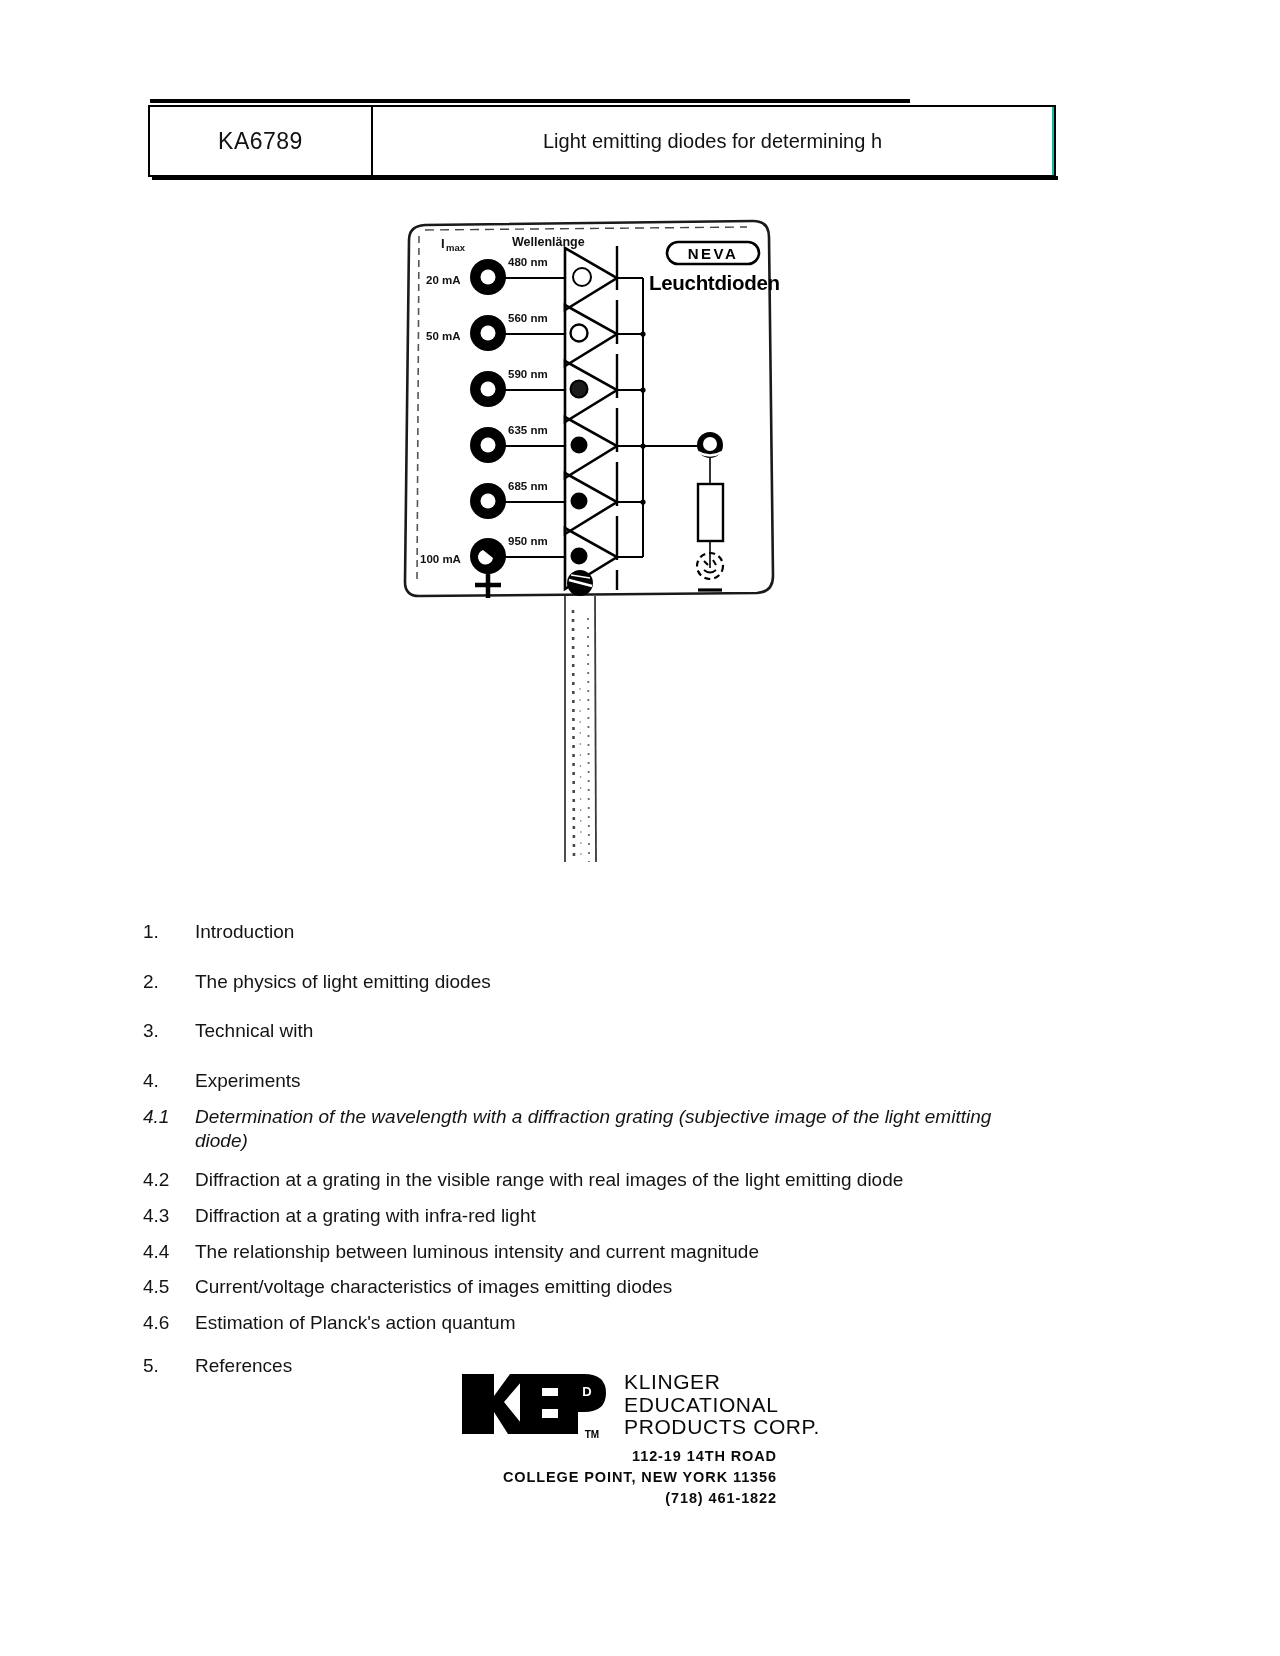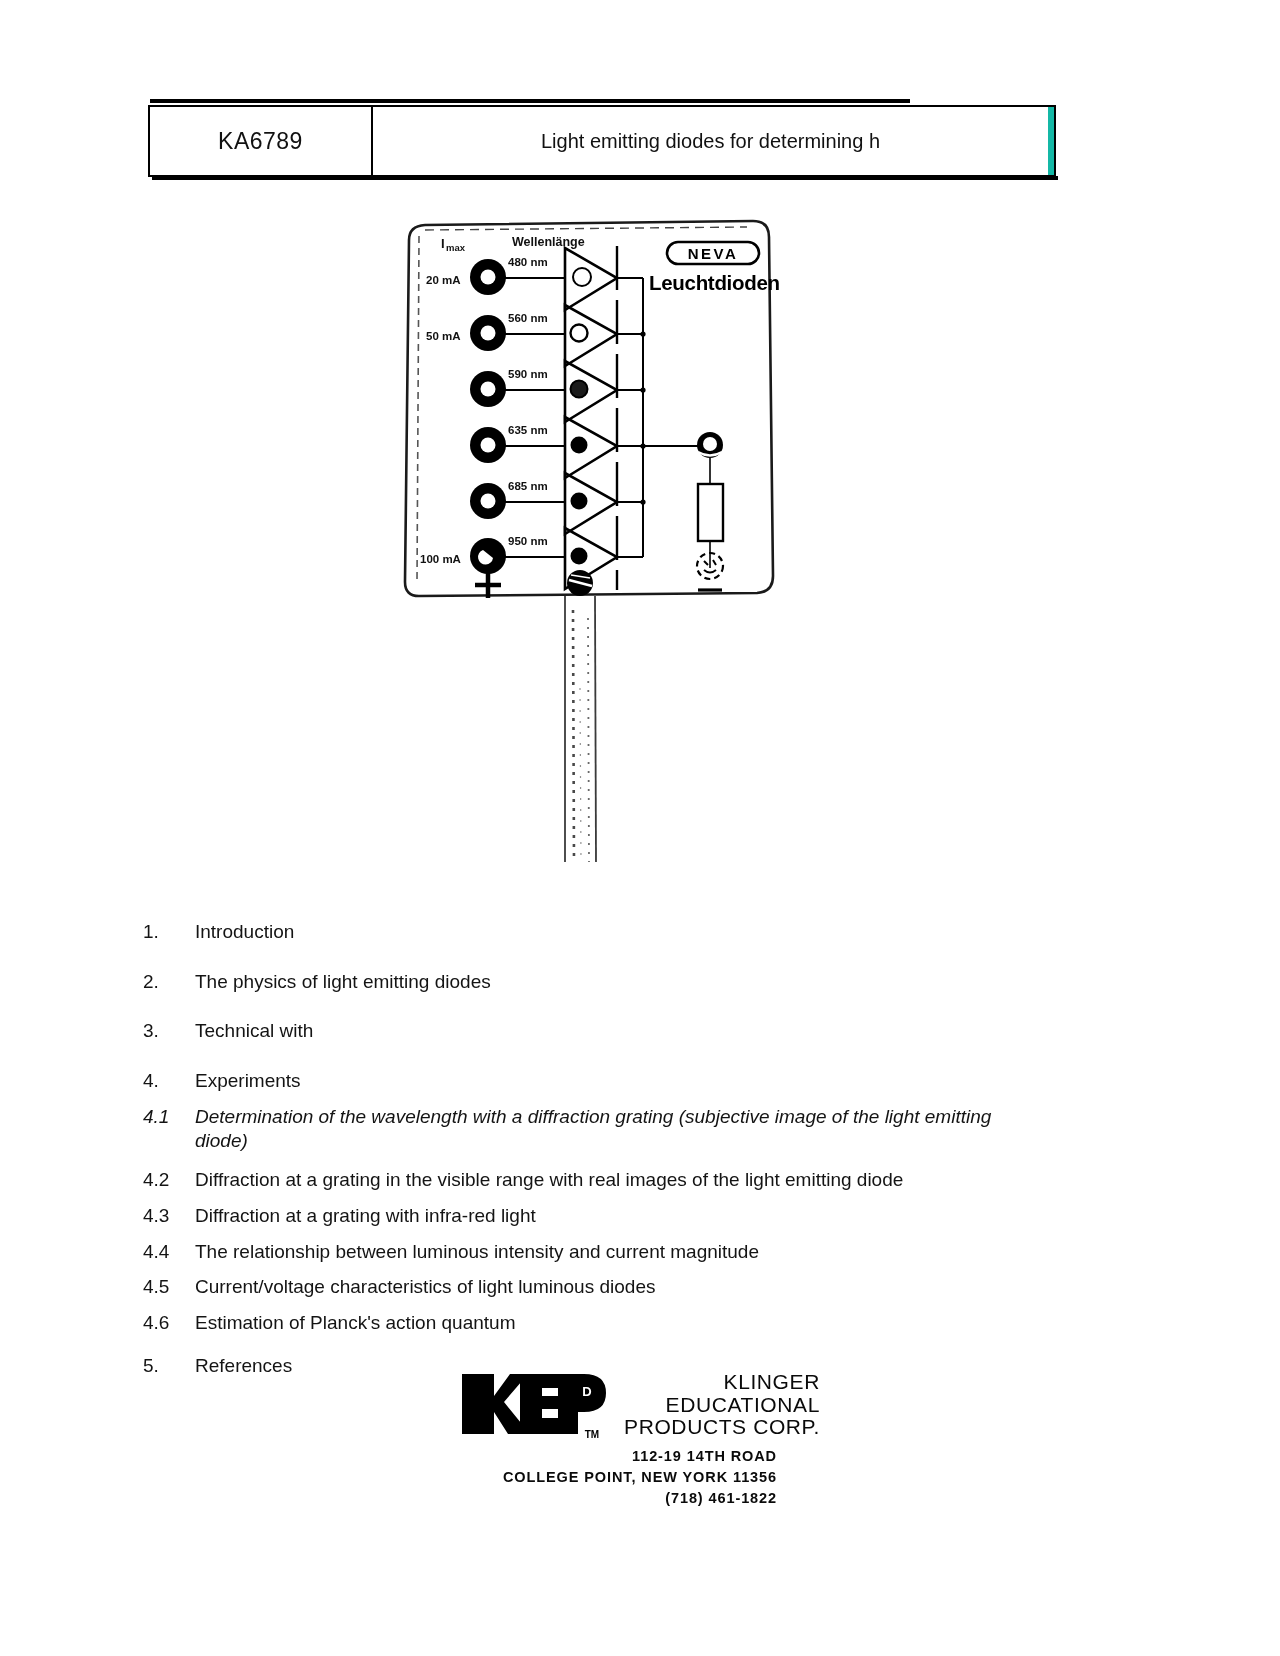--- a/index.html
+++ b/index.html
@@ -59,21 +59,21 @@
     background: #fff;
   }
   .hcell-code {
     width: 223px;
     border-right: 2px solid #000;
     font-size: 23px;
     letter-spacing: 0.5px;
   }
   .hcell-title {
     flex: 1;
-    border-right: 6px solid #14b8a6;
+    border-right: 2px solid #14b8a6;
     font-size: 20px;
   }
   .hcell-num {
     width: 232px;
     font-size: 20px;
     letter-spacing: 0.5px;
   }
 
   
   .figure {
@@ -132,21 +132,20 @@
   }
   .kep-mark svg { display:block; }
   .kep-words {
     display: flex;
     flex-direction: column;
     line-height: 1.07;
     font-size: 21px;
     letter-spacing: 0.6px;
     color: #0a0a0a;
     padding-top: 2px;
-    text-align: right;
   }
   .addr {
     margin-top: 6px;
     text-align: right;
     font-family: "Liberation Sans", sans-serif;
     font-size: 14.5px;
     font-weight: bold;
     letter-spacing: 0.9px;
     color: #0a0a0a;
     line-height: 1.45;
@@ -326,21 +325,21 @@
     <span class="toc-label">Diffraction at a grating with infra-red light</span>
   </div>
 
   <div class="toc-row minor">
     <span class="toc-num">4.4</span>
     <span class="toc-label">The relationship between luminous intensity and current magnitude</span>
   </div>
 
   <div class="toc-row minor">
     <span class="toc-num">4.5</span>
-    <span class="toc-label">Current/voltage characteristics of light luminous diodes</span>
+    <span class="toc-label">Current/voltage characteristics of images emitting diodes</span>
   </div>
 
   <div class="toc-row minor">
     <span class="toc-num">4.6</span>
     <span class="toc-label">Estimation of Planck's action quantum</span>
   </div>
 
   <div class="toc-row minor" style="margin-top:18px;">
     <span class="toc-num">5.</span>
     <span class="toc-label">References</span>

